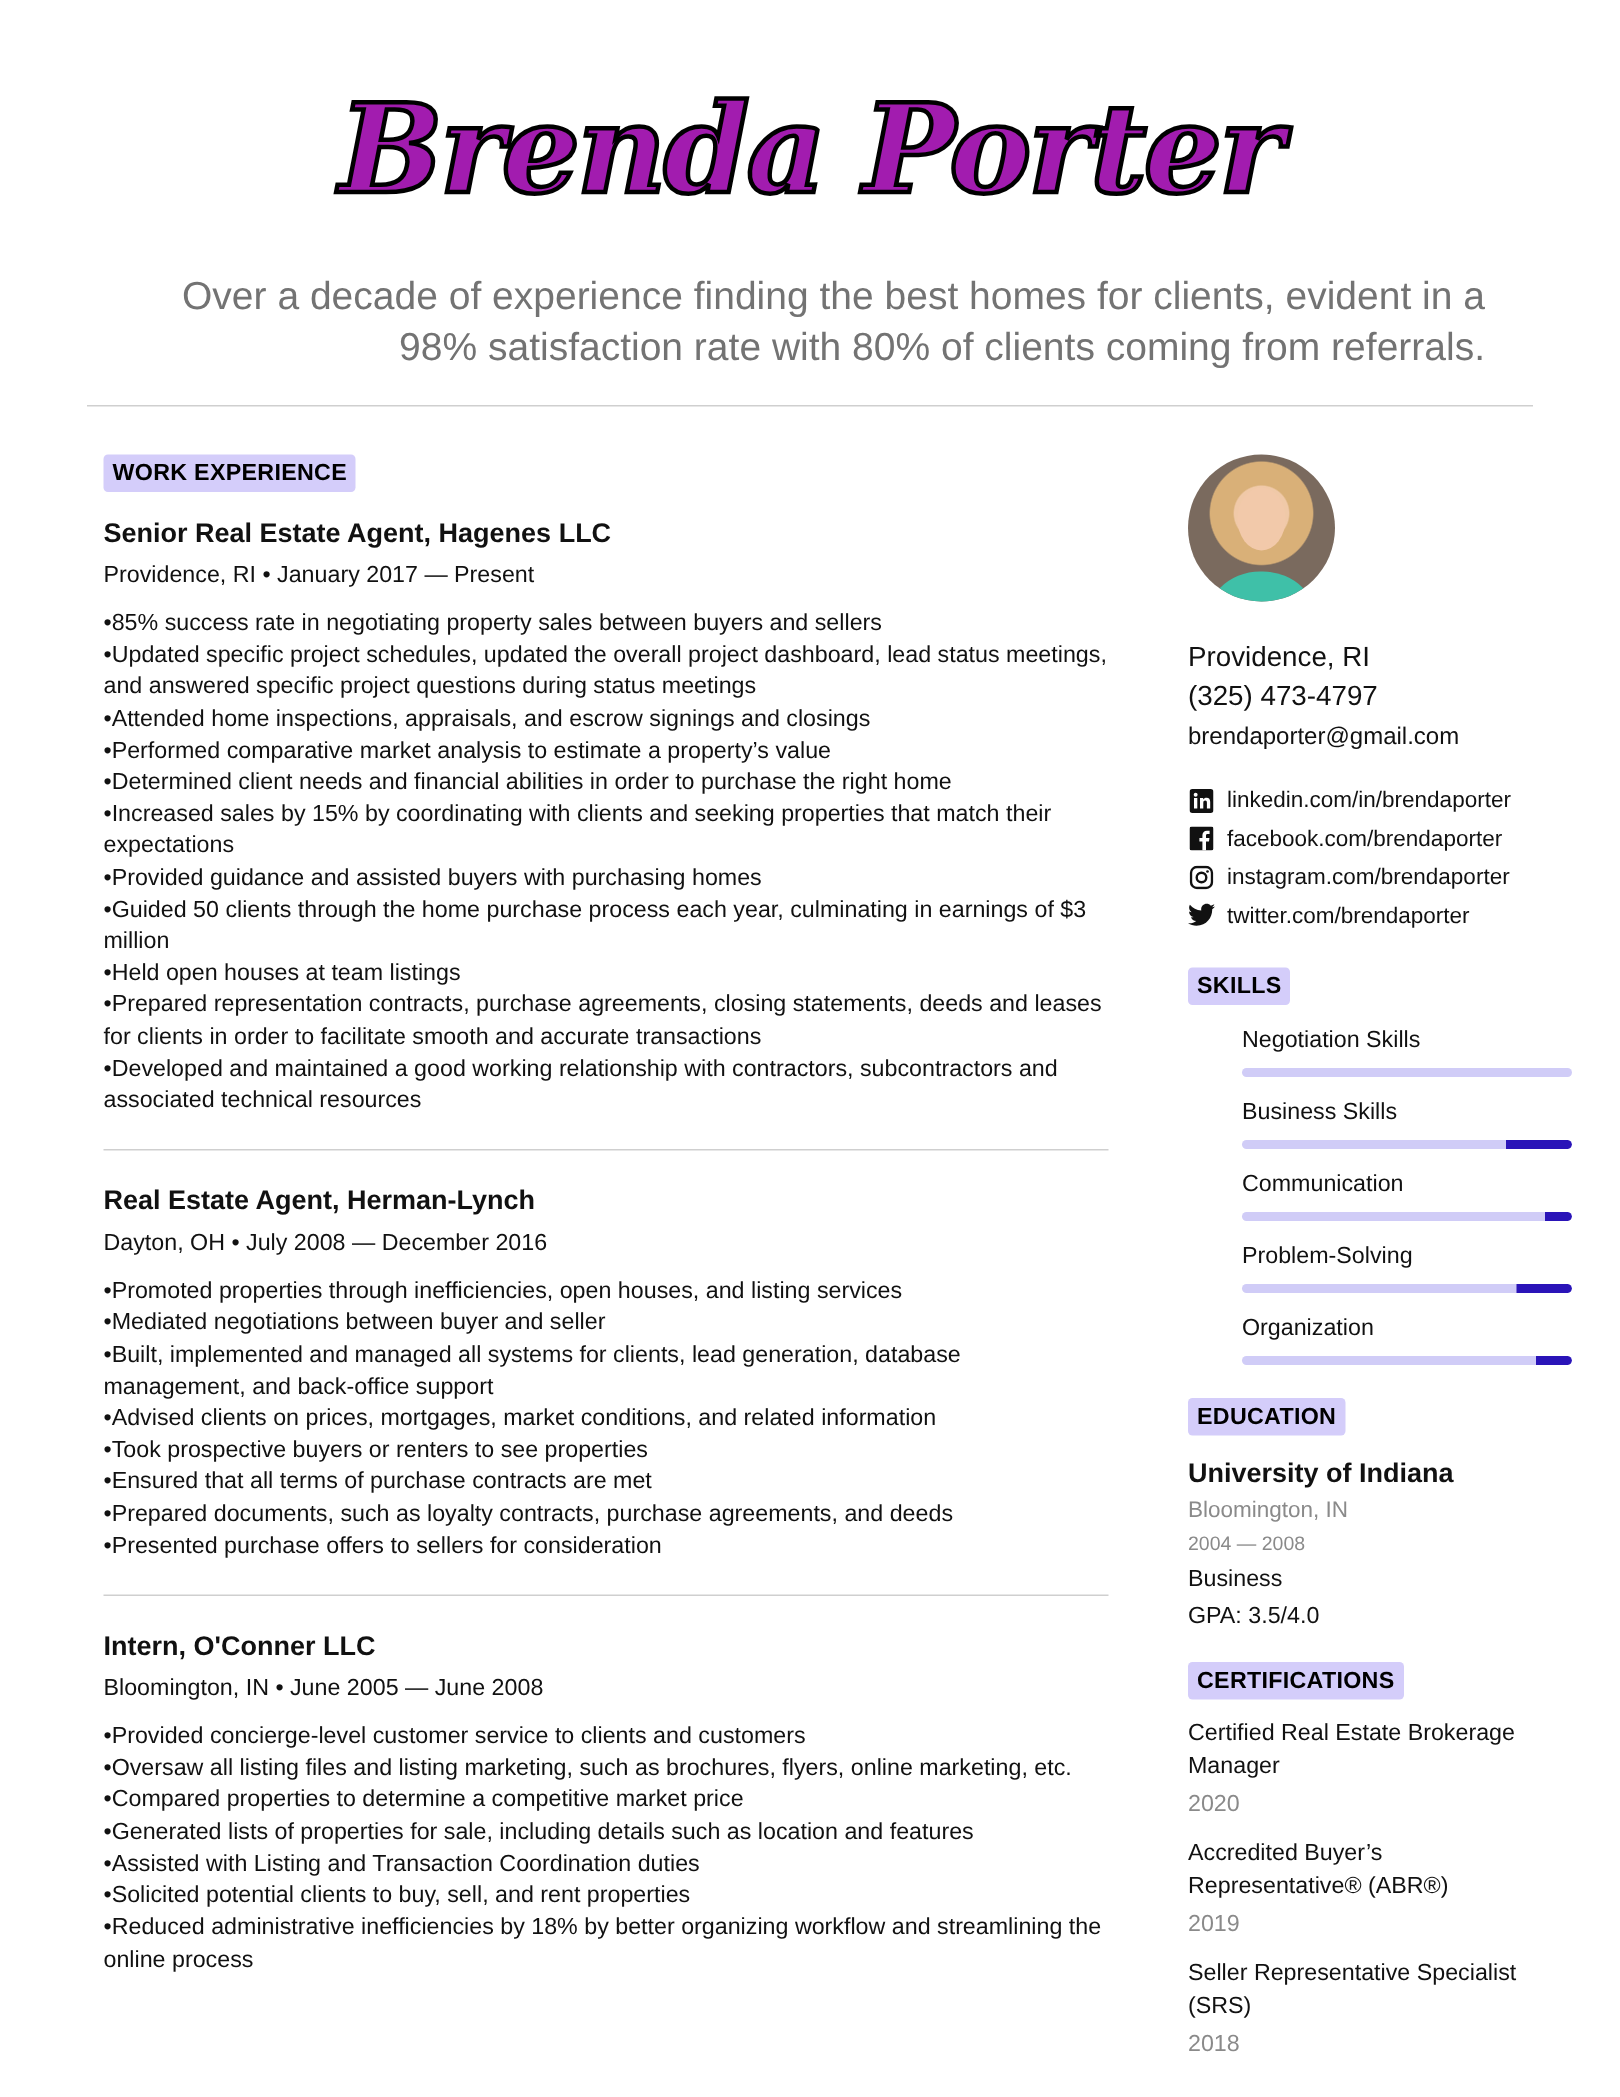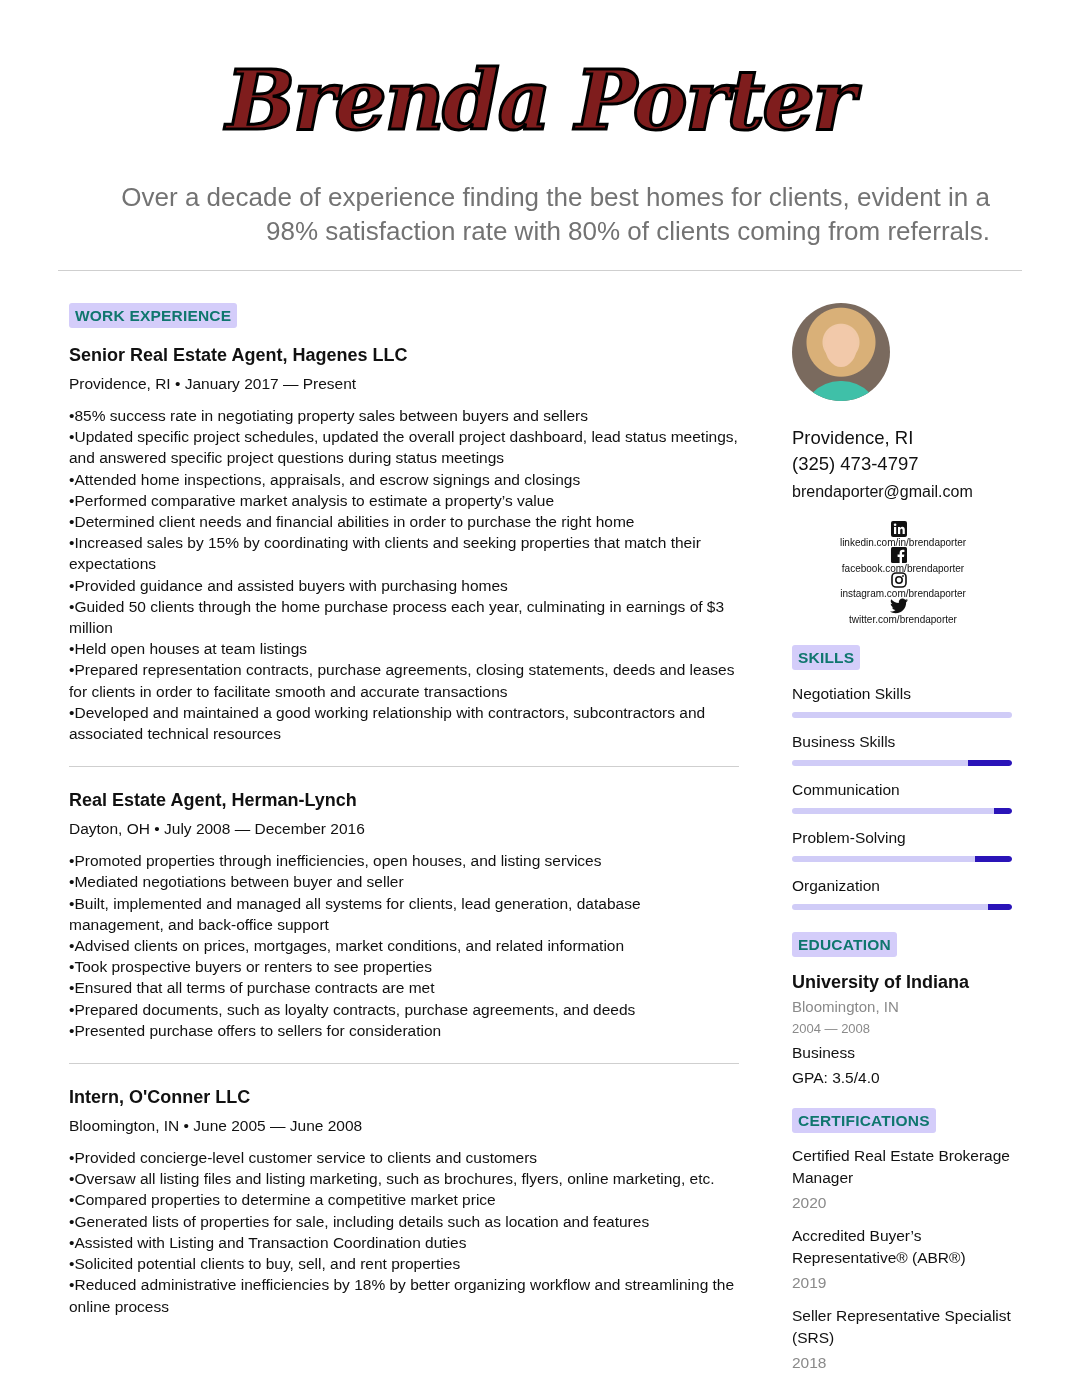--- a/index.html
+++ b/index.html
@@ -3,34 +3,34 @@
 <meta charset="utf-8">
 <style>
   * { box-sizing: border-box; margin: 0; padding: 0; }
   html, body { width: 1080px; height: 1398px; background: #ffffff; }
   body { font-family: "Liberation Sans", "DejaVu Sans", sans-serif; color: #111111; position: relative; overflow: hidden; }
 
   .header { position: absolute; left: 0; top: 0; width: 1080px; text-align: center; }
   .name {
     position: absolute; left: 0; width: 1080px; top: 52px;
     font-family: "DejaVu Serif", serif; font-style: italic; font-weight: bold;
-    font-size: 82px; letter-spacing: -2px; color: #7f1d1d; text-align: center;
+    font-size: 82px; letter-spacing: -2px; color: #a21caf; text-align: center;
     -webkit-text-stroke: 3px #000;
   }
   .summary {
     position: absolute; left: 90px; width: 900px; top: 180px;
     font-size: 26px; line-height: 34px; color: #737373; text-align: right;
   }
   .top-rule { position: absolute; left: 58px; width: 964px; top: 270px; height: 1px; background: #cfcfcf; }
 
   .main { position: absolute; left: 69px; top: 303px; width: 670px; }
   .side { position: absolute; left: 792px; top: 303px; width: 222px; }
 
   .section-badge {
-    display: inline-block; background: #d4cdfa; color: #0f766e; font-weight: bold;
+    display: inline-block; background: #d4cdfa; color: #000000; font-weight: bold;
     font-size: 15.5px; padding: 4px 6px 3px 6px; border-radius: 3px; letter-spacing: 0.2px;
   }
 
   .job { margin-top: 16px; }
   .job-title { font-size: 18px; font-weight: bold; line-height: 22px; }
   .job-meta { font-size: 15.5px; margin-top: 8px; line-height: 20px; }
   .bullets { margin-top: 11px; font-size: 15.5px; line-height: 21.2px; }
   .bullets li { list-style: none; }
   .bullets li::before { content: "\2022 "; }
   .rule { height: 1px; background: #cfcfcf; margin-top: 22px; margin-bottom: 22px; }
@@ -41,25 +41,25 @@
     position: relative; overflow: hidden; margin-left: 0;
   }
   .avatar .shirt { position: absolute; left: 10px; bottom: -18px; width: 78px; height: 38px; border-radius: 40px 40px 0 0; background: #3fc0a8; }
   .avatar .face { position: absolute; left: 33px; top: 22px; width: 32px; height: 42px; border-radius: 50%; background: #f2c9aa; }
 
   .contact-loc { font-size: 18.5px; margin-top: 24px; line-height: 26px; }
   .contact-phone { font-size: 18.5px; line-height: 26px; }
   .contact-email { font-size: 16px; margin-top: 4px; line-height: 22px; }
 
   .social { margin-top: 18px; }
-  .social-row { display: flex; align-items: center; height: 25.5px; font-size: 10px; flex-direction: column; }
+  .social-row { display: flex; align-items: center; height: 25.5px; font-size: 15px; }
   .social-row .ic { width: 18px; height: 18px; margin-right: 8px; display: flex; align-items: center; justify-content: center; }
 
   .skills { margin-top: 22px; }
-  .skill { margin-top: 14px; }
+  .skill { margin-top: 14px; margin-left: 36px; }
   .skill:first-of-type { margin-top: 14px; }
   .skill-label { font-size: 15.5px; line-height: 20px; }
   .bar { position: relative; margin-top: 8px; width: 220px; height: 6px; border-radius: 3px; background: #d0ccf7; overflow: hidden; }
   .bar .fill { position: absolute; right: 0; top: 0; height: 6px; background: #2a14b8; border-radius: 0 3px 3px 0; }
 
   .edu { margin-top: 22px; }
   .edu-school { font-size: 18px; font-weight: bold; margin-top: 14px; line-height: 22px; }
   .edu-loc { font-size: 15px; color: #8a8a8a; margin-top: 4px; line-height: 20px; }
   .edu-years { font-size: 13px; color: #8a8a8a; margin-top: 3px; line-height: 18px; }
   .edu-field { font-size: 15.5px; margin-top: 5px; line-height: 20px; }

